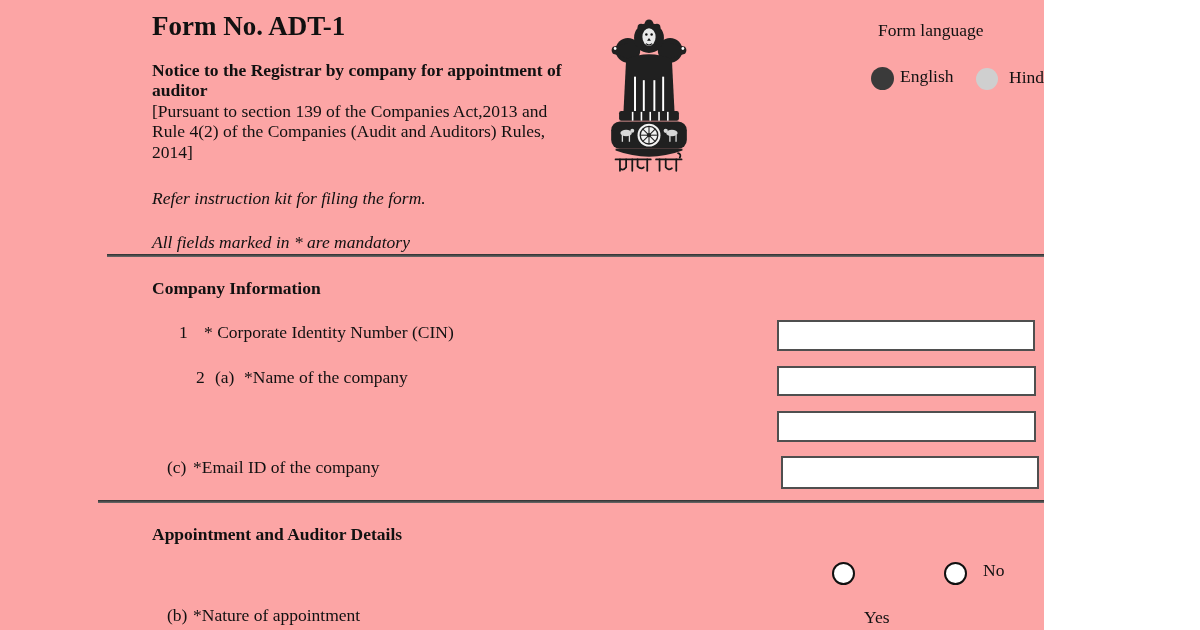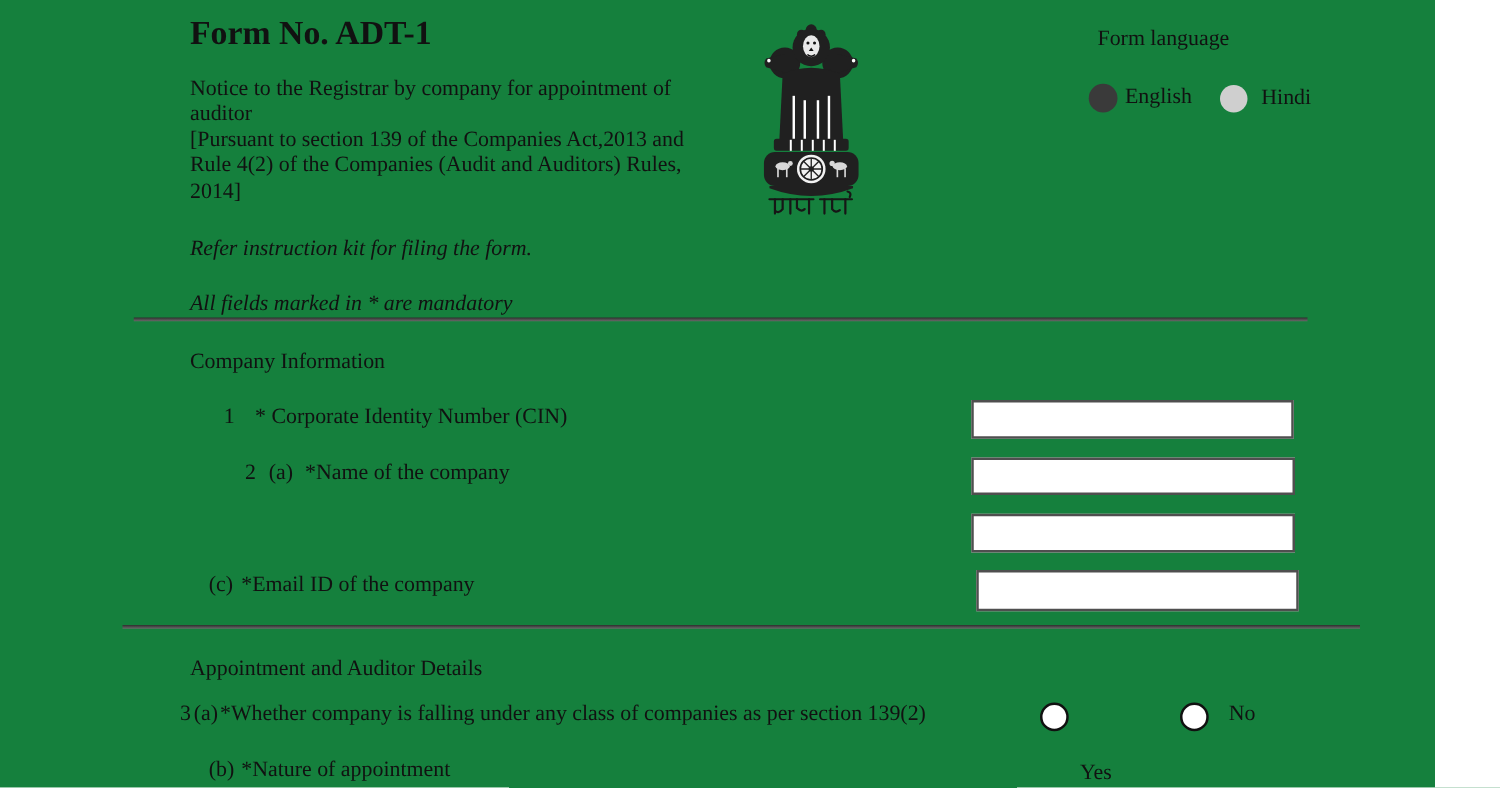--- a/index.html
+++ b/index.html
@@ -1,23 +1,23 @@
 <!DOCTYPE html>
 <html><head>
 <meta charset="utf-8">
 <style>
   html,body{margin:0;padding:0;background:#fff;}
   .frame{
-    position:relative;width:1148px;height:630px;background:#15803d;
+    position:relative;width:1044px;height:630px;background:#fca5a5;
     font-family:"Liberation Serif","DejaVu Serif",serif;color:#111;
     overflow:hidden;
   }
   .abs{position:absolute;white-space:nowrap;}
   .fs{font-size:17.5px;line-height:21px;}
-  .bold{font-weight:normal;}
+  .bold{font-weight:bold;}
   .italic{font-style:italic;}
 
   #form-title{left:152px;top:10px;font-size:27px;font-weight:bold;line-height:32px;}
   #title-block{left:152px;top:60px;width:480px;font-size:17.5px;line-height:20.4px;white-space:nowrap;}
   #instruction-note{left:152px;top:188px;}
   #mandatory-note{left:152px;top:232px;}
 
   .divider{position:absolute;height:3px;background:linear-gradient(#2e2e2e,#6b6b6b);}
   #divider-top{left:107px;top:254px;width:939px;}
   #divider-middle{left:98px;top:500px;width:990px;}
@@ -184,23 +184,20 @@
 
   <div class="abs fs fieldrow" id="row-email">
     <span class="sub">(c)</span><span>*Email ID of the company</span>
   </div>
   <input class="tbox" id="box-email" type="text" value="" style="">
 
   <div class="divider" id="divider-middle"></div>
 
   <div class="abs fs bold" id="sec2-heading">Appointment and Auditor Details</div>
 
-  <div class="abs fs fieldrow" id="row-q3a">
-    <span class="num">3</span><span class="sub">(a)</span><span>*Whether company is falling under any class of companies as per section 139(2)</span>
-  </div>
   <div class="ring" id="yes-dot"></div>
   <div class="abs fs" id="yes-label">Yes</div>
   <div class="ring" id="no-dot"></div>
   <div class="abs fs" id="no-label">No</div>
 
   <div class="abs fs fieldrow" id="row-q3b">
     <span class="sub">(b)</span><span>*Nature of appointment</span>
   </div>
 
 </div>

